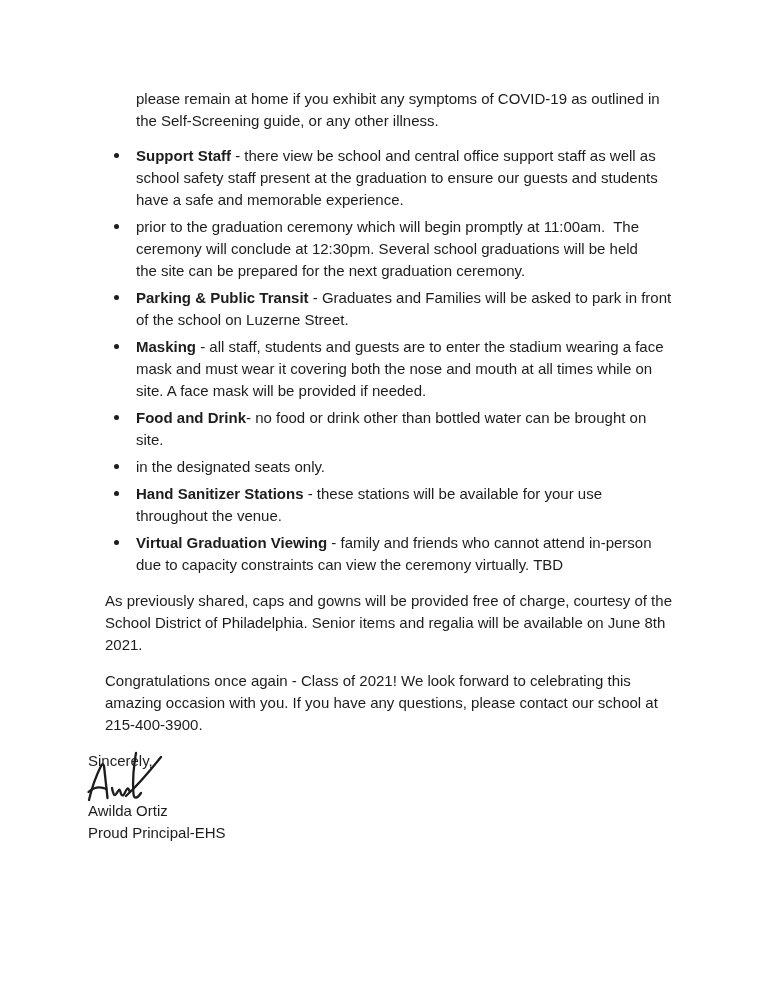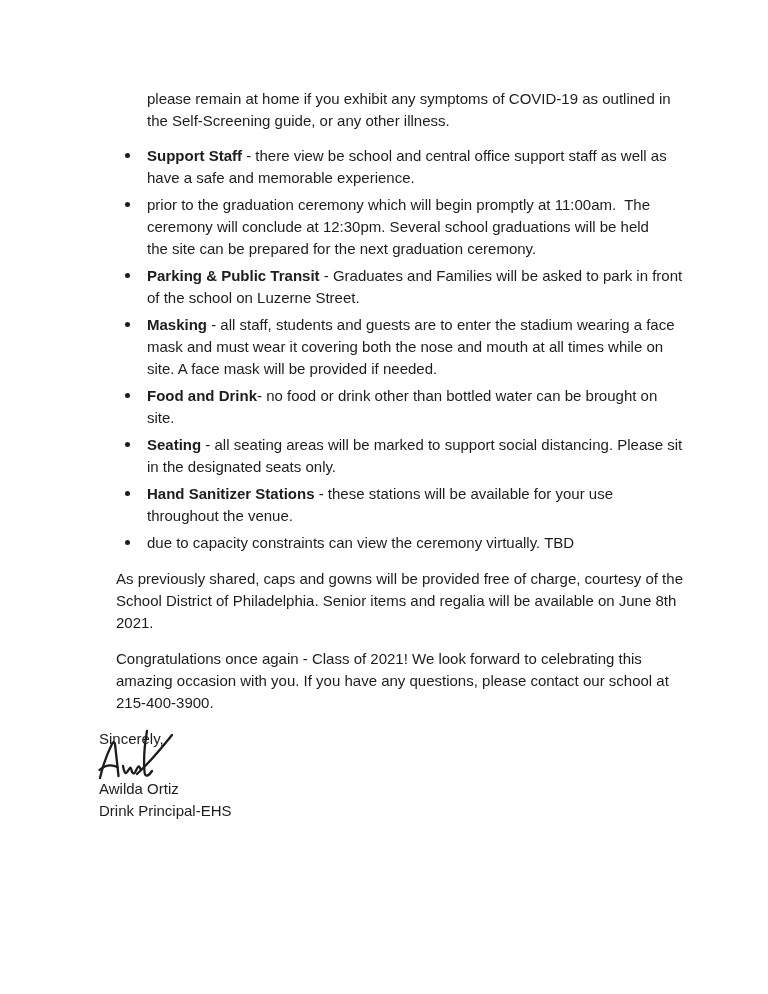--- a/index.html
+++ b/index.html
@@ -11,21 +11,21 @@
     -webkit-font-smoothing: antialiased;
   }
   .page {
     position: relative;
     width: 768px; height: 994px;
     background: #ffffff;
     overflow: hidden;
   }
   .content {
     position: absolute;
-    left: 99px; top: 88px;
+    left: 88px; top: 88px;
     width: 620px;
     font-size: 15px;
     line-height: 22px;
   }
   .line {
     height: 22px;
     line-height: 22px;
     white-space: pre;
   }
   .term { font-weight: bold; }
@@ -71,20 +71,21 @@
     <div class="intro">
       <div class="line">please remain at home if you exhibit any symptoms of COVID-19 as outlined in</div>
       <div class="line">the Self-Screening guide, or any other illness.</div>
     </div>
 
     <ul class="bullets">
 
       <li>
         <span class="dot"></span>
         <div class="line"><span class="term">Support Staff</span><span> - there view be school and central office support staff as well as</span></div>
+        <div class="line">school safety staff present at the graduation to ensure our guests and students</div>
         <div class="line">have a safe and memorable experience.</div>
       </li>
 
       <li>
         <span class="dot"></span>
         <div class="line">prior to the graduation ceremony which will begin promptly at 11:00am.  The</div>
         <div class="line">ceremony will conclude at 12:30pm. Several school graduations will be held</div>
         <div class="line">the site can be prepared for the next graduation ceremony.</div>
       </li>
 
@@ -102,32 +103,32 @@
       </li>
 
       <li>
         <span class="dot"></span>
         <div class="line"><span class="term">Food and Drink</span><span>- no food or drink other than bottled water can be brought on</span></div>
         <div class="line">site.</div>
       </li>
 
       <li>
         <span class="dot"></span>
-        <div class="line"><span class="term">Seating</span><span> - all seating areas will be marked to support social distancing. Please sit</span></div>
         <div class="line">in the designated seats only.</div>
       </li>
 
       <li>
         <span class="dot"></span>
         <div class="line"><span class="term">Hand Sanitizer Stations</span><span> - these stations will be available for your use</span></div>
         <div class="line">throughout the venue.</div>
       </li>
 
       <li>
         <span class="dot"></span>
+        <div class="line"><span class="term">Virtual Graduation Viewing</span><span> - family and friends who cannot attend in-person</span></div>
         <div class="line">due to capacity constraints can view the ceremony virtually. TBD</div>
       </li>
 
     </ul>
 
     <div class="para">
       <div class="line">As previously shared, caps and gowns will be provided free of charge, courtesy of the</div>
       <div class="line">School District of Philadelphia. Senior items and regalia will be available on June 8th</div>
       <div class="line">2021.</div>
     </div>
@@ -149,17 +150,17 @@
 
             <path d="M26,39 C27,45 28.5,48 30.5,44.5 C32.5,41 33.5,39 34.5,43 C35.5,47 37,48 39,43.5 C41,39 42,38 43.5,42"></path>
 
             <path d="M50,4 C47.5,18 46.5,33 47.5,45 C48,50 51,50 55,44"></path>
 
             <path d="M40,47 C51,37 63,23 75,8"></path>
           </g>
         </svg>
       </div>
       <div class="line">Awilda Ortiz</div>
-      <div class="line">Drink Principal-EHS</div>
+      <div class="line">Proud Principal-EHS</div>
     </div>
 
   </div>
 </div>
 
 </body></html>

